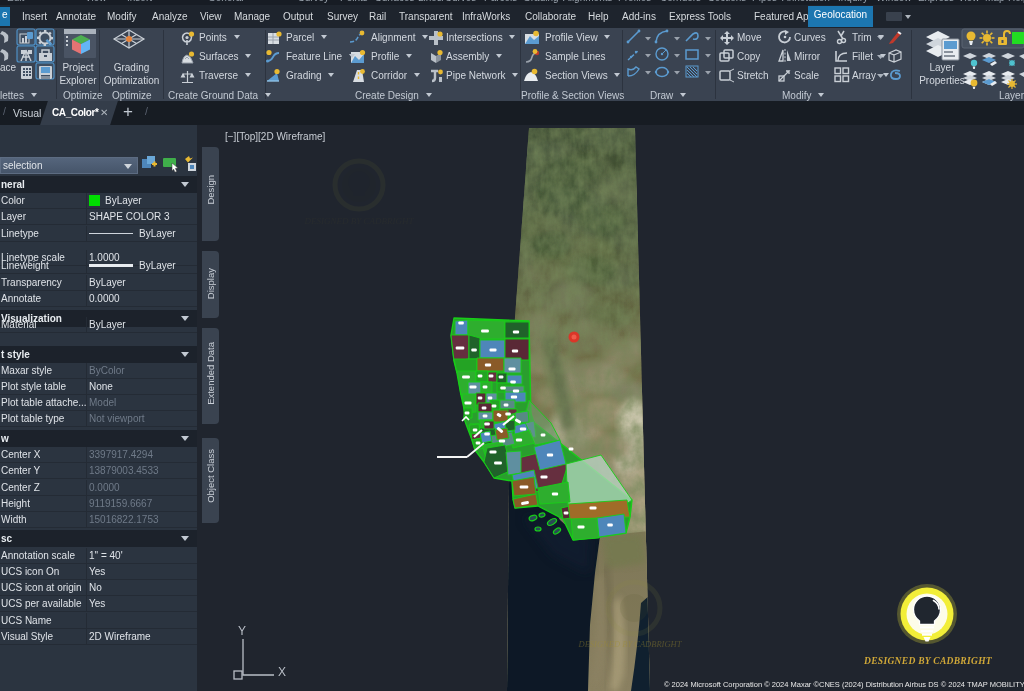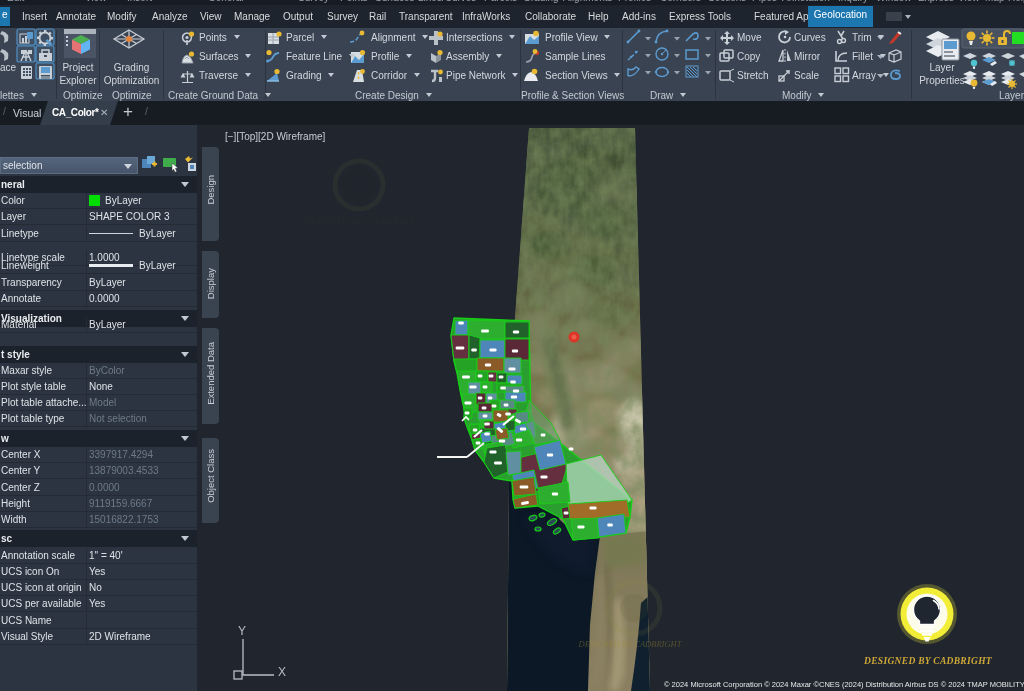--- a/index.html
+++ b/index.html
@@ -549,21 +549,21 @@
           <span class="val">None</span>
         </div>
  <div class="prow" style="top:270.1px">
           <span class="lab">Plot table attache...</span>
           <span class="cell"></span>
           <span class="val gray">Model</span>
         </div>
  <div class="prow" style="top:286.4px">
           <span class="lab">Plot table type</span>
           <span class="cell"></span>
-          <span class="val gray">Not selection</span>
+          <span class="val gray">Not viewport</span>
         </div>
  <div class="phead" style="top:305px">
           <span style="position:absolute;left:1px">w</span>
           <span class="hdar"></span>
         </div>
  <div class="prow" style="top:322px">
           <span class="lab">Center X</span>
           <span class="cell"></span>
           <span class="val gray">3397917.4294</span>
         </div>

